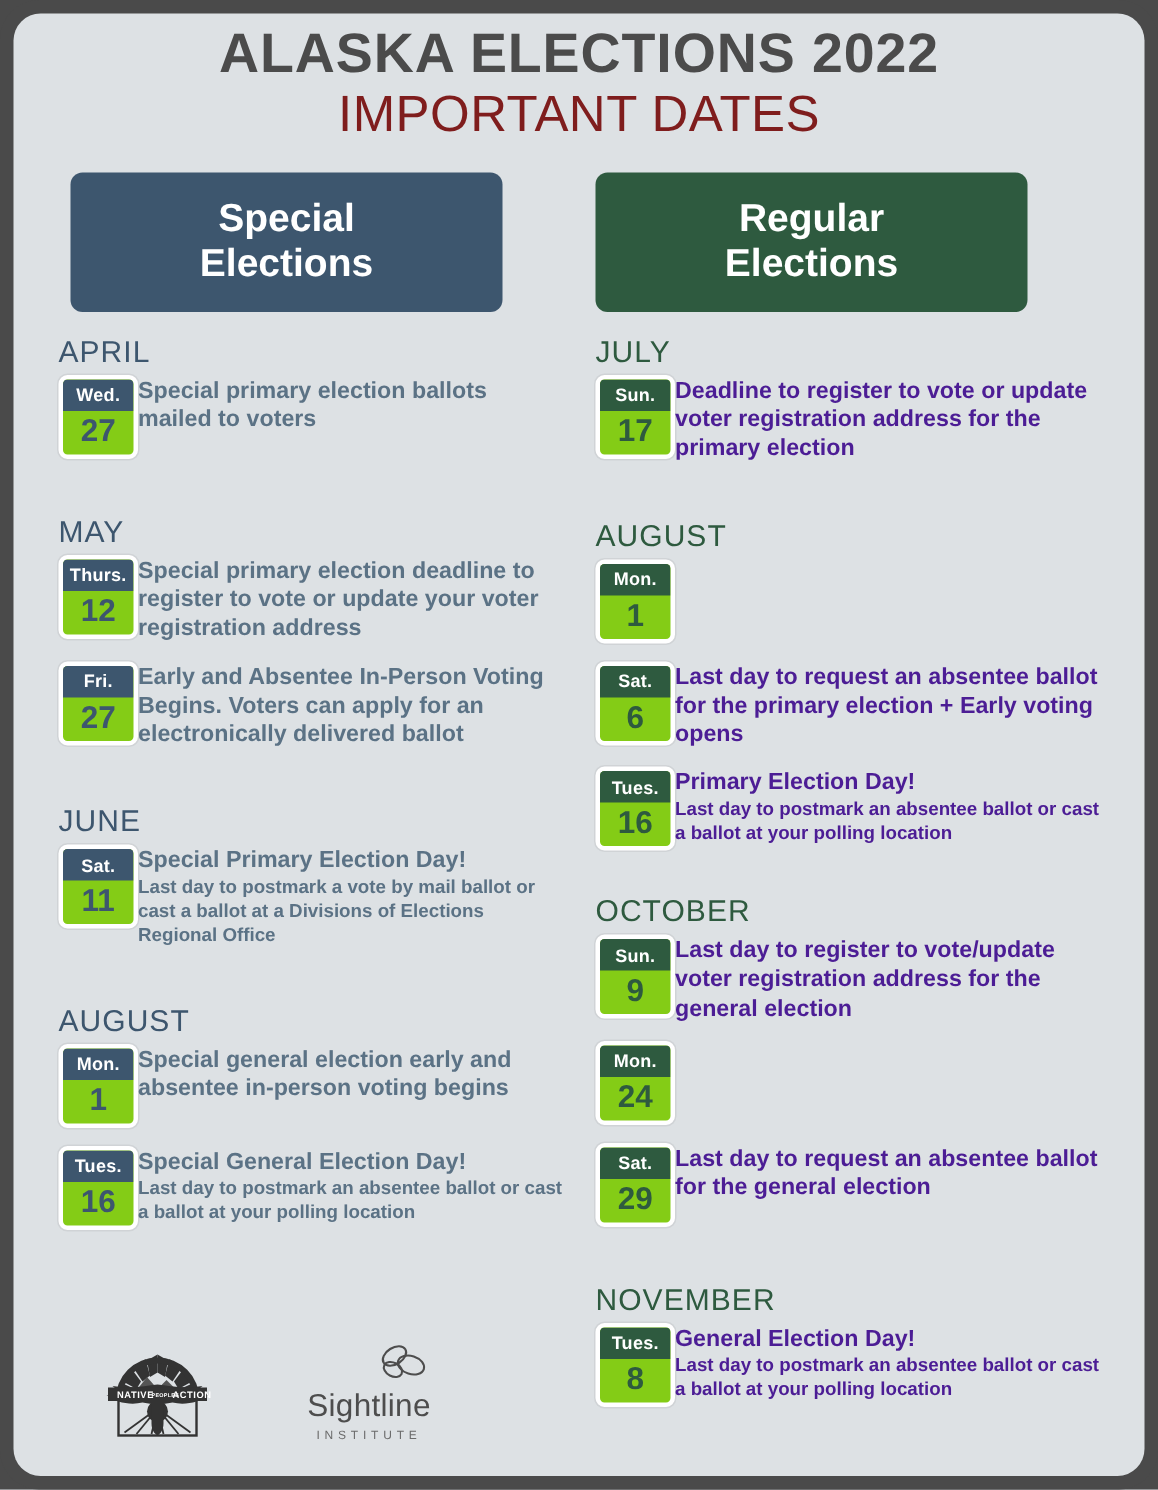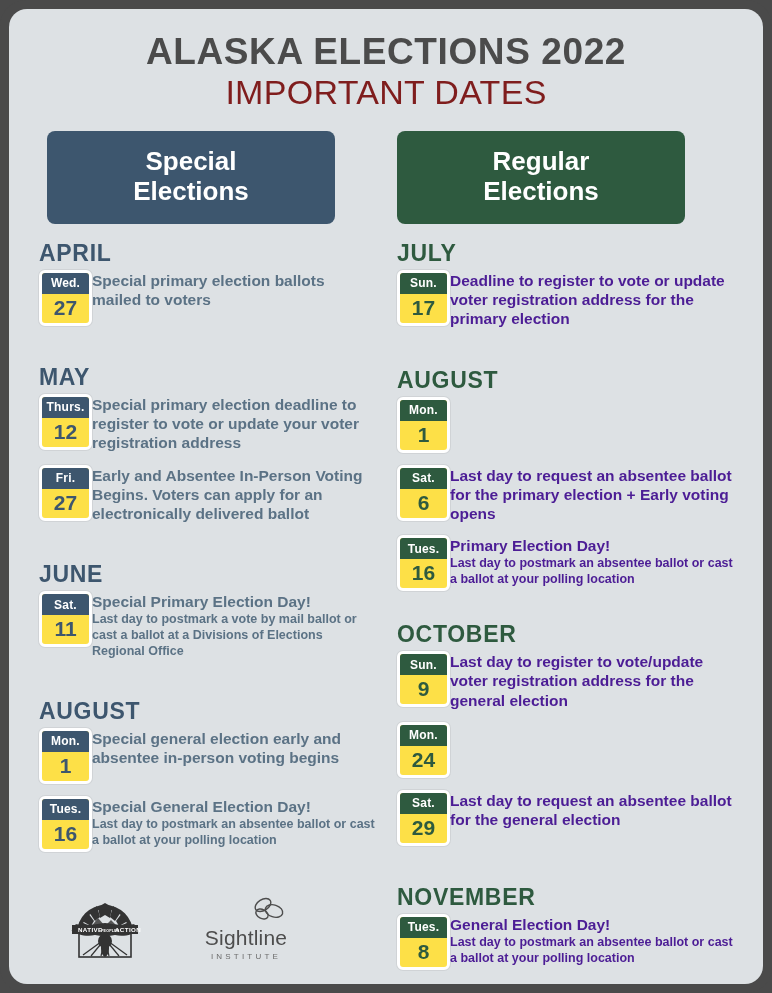--- a/index.html
+++ b/index.html
@@ -26,21 +26,21 @@
     position: relative;
     width: 100%;
     height: 100%;
     background: #dde1e4;
     border-radius: 18px;
     overflow: hidden;
   }
 
   
   .title-block {
-    padding-top: 22px;
+    padding-top: 6px;
     text-align: center;
   }
   .title-line1 {
     font-size: 37px;
     font-weight: bold;
     letter-spacing: 0.6px;
     color: #4b4b4b;
     line-height: 1.12;
   }
   .title-line2 {
@@ -69,41 +69,41 @@
     line-height: 1.18;
     padding: 15px 8px 17px 8px;
   }
   .col-banner.blue  { background: #3d566e; width: 288px; margin-left: 8px; }
   .col-banner.green { background: #2e5a3f; width: 288px; margin-left: 0px; }
 
   .col-body { margin-top: 16px; }
 
   
   .month {
-    font-size: 23px;
-    font-weight: bold;
+    font-size: 20px;
+    font-weight: normal;
     letter-spacing: 0.7px;
     margin-bottom: 3px;
   }
   .month.blue  { color: #3d566e; }
   .month.green { color: #2e5a3f; }
 
   
   .event {
     display: flex;
     align-items: flex-start;
     margin-bottom: 12px;
   }
 
   
   .cal {
     flex: 0 0 auto;
     width: 53px;
     height: 56px;
-    background: #fde047;
+    background: #84cc16;
     border-radius: 6px;
     overflow: hidden;
     display: flex;
     flex-direction: column;
     box-shadow: 0 0 0 1px rgba(0,0,0,0.06);
   }
   .cal-head {
     height: 21px;
     display: flex;
     align-items: center;

